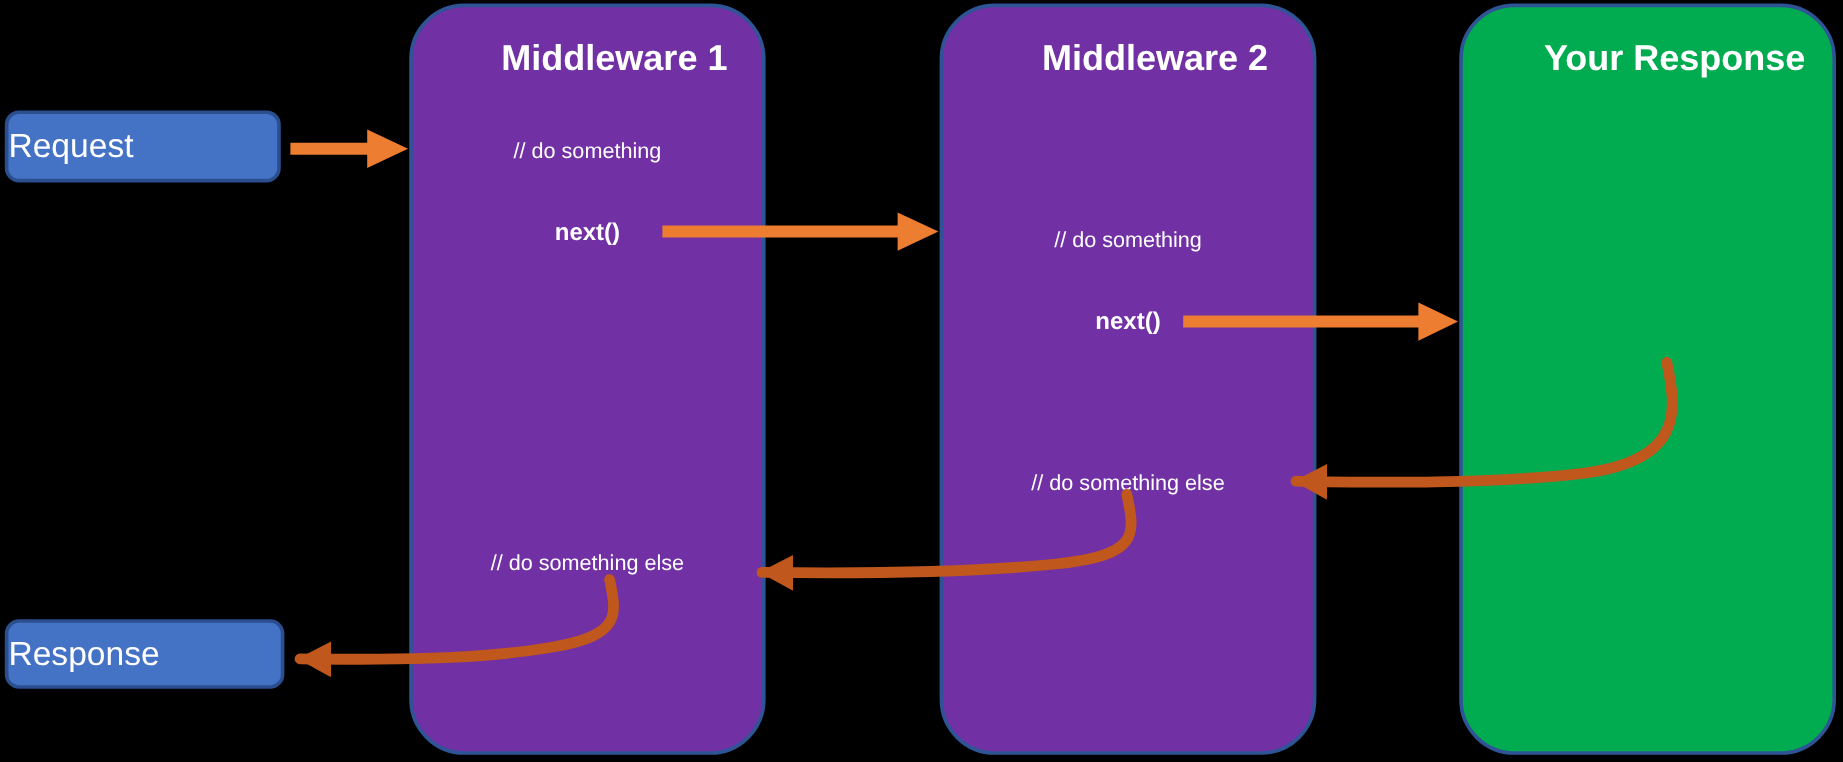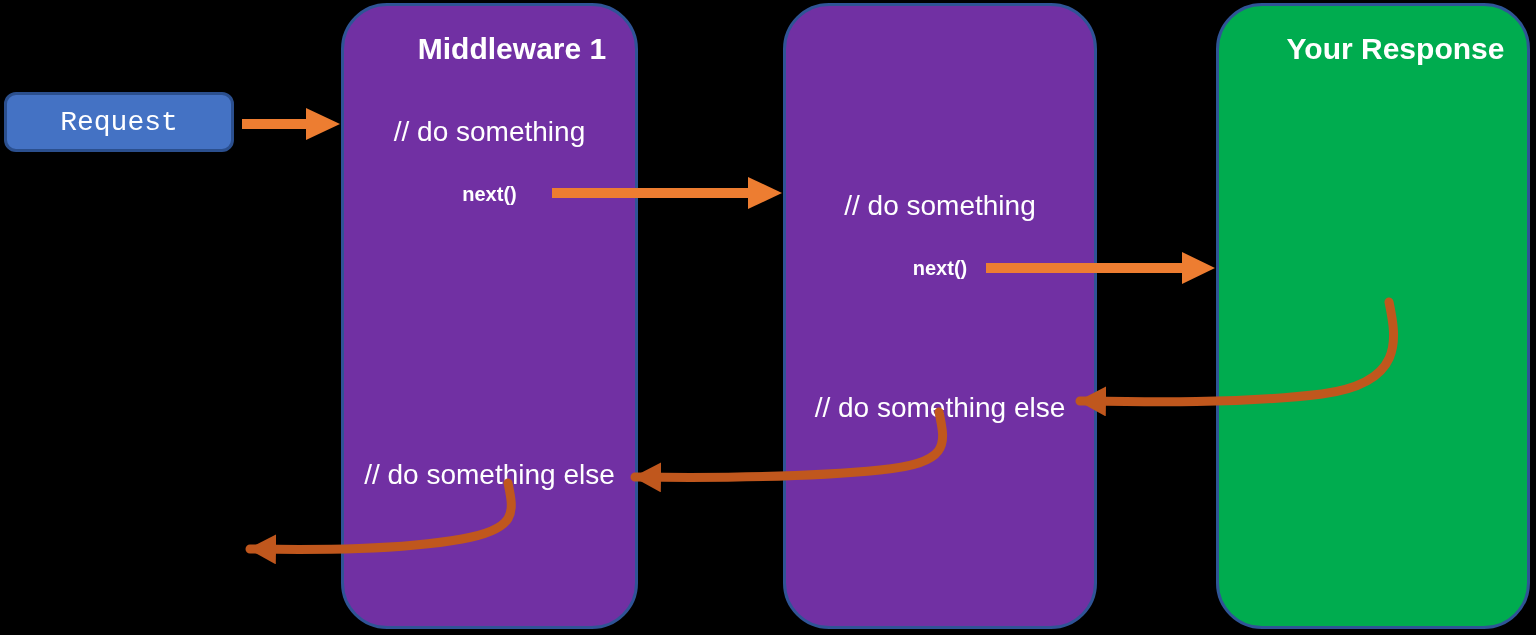--- a/index.html
+++ b/index.html
@@ -13,24 +13,22 @@
     overflow: hidden;
   }
   
   .pill {
     position: absolute;
     background: #4472C4;
     border: 3px solid #2B4F8E;
     border-radius: 12px;
     display: flex;
     align-items: center;
-    justify-content: center;
     color: #fff;
     font-size: 28px;
-    font-family: Liberation Mono, monospace;
   }
   #request  { left: 4px;  top: 92px;  width: 230px; height: 60px; }
   #response { left: 4px;  top: 516px; width: 233px; height: 58px; }
 
   
   .col {
     position: absolute;
     top: 3px;
     height: 626px;
     border: 3px solid #2F5496;
@@ -42,21 +40,21 @@
   #endpoint { left: 1216px; width: 314px; background: #00AC4F; }
 
   .col-line {
     position: absolute;
     left: 0;
     width: 100%;
     text-align: center;
     white-space: nowrap;
   }
   .col-title { font-weight: bold; font-size: 30px; padding-left: 45px; }
-  .code      { font-size: 28px; }
+  .code      { font-size: 18px; }
   .code-bold { font-size: 20px; font-weight: bold; }
 
   
   #mw1 .t  { top: 26px; }
   #mw1 .c1 { top: 110px; }
   #mw1 .nx { top: 177px; }
   #mw1 .c2 { top: 453px; }
 
   #mw2 .t  { top: 26px; }
   #mw2 .c1 { top: 184px; }
@@ -80,29 +78,33 @@
 </style>
 </head>
 <body>
 
 <div class="canvas">
 
   <div class="pill" id="request">
     <span>Request</span>
   </div>
 
+  <div class="pill" id="response">
+    <span>Response</span>
+  </div>
 
   <div class="col" id="mw1">
     <div class="col-line col-title t">Middleware 1</div>
     <div class="col-line code c1">// do something</div>
     <div class="col-line code-bold nx">next()</div>
     <div class="col-line code c2">// do something else</div>
   </div>
 
   <div class="col" id="mw2">
+    <div class="col-line col-title t">Middleware 2</div>
     <div class="col-line code c1">// do something</div>
     <div class="col-line code-bold nx">next()</div>
     <div class="col-line code c2">// do something else</div>
   </div>
 
   <div class="col" id="endpoint">
     <div class="col-line col-title t">Your Response</div>
   </div>
 
   <svg class="arrows" viewBox="0 0 1536 635" xmlns="http://www.w3.org/2000/svg">

